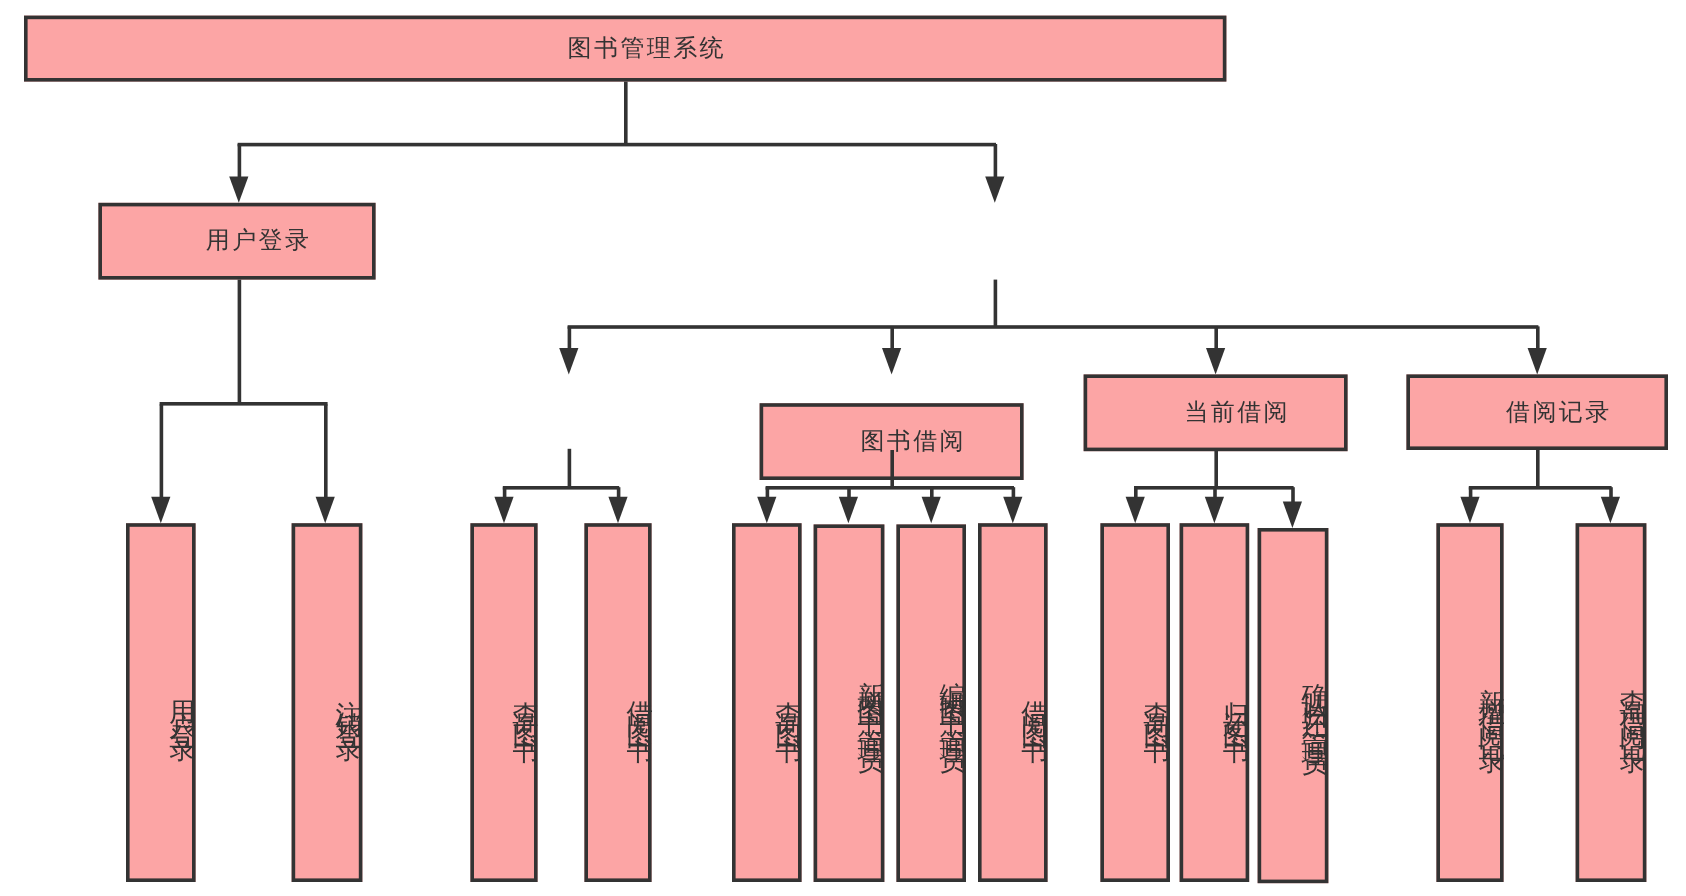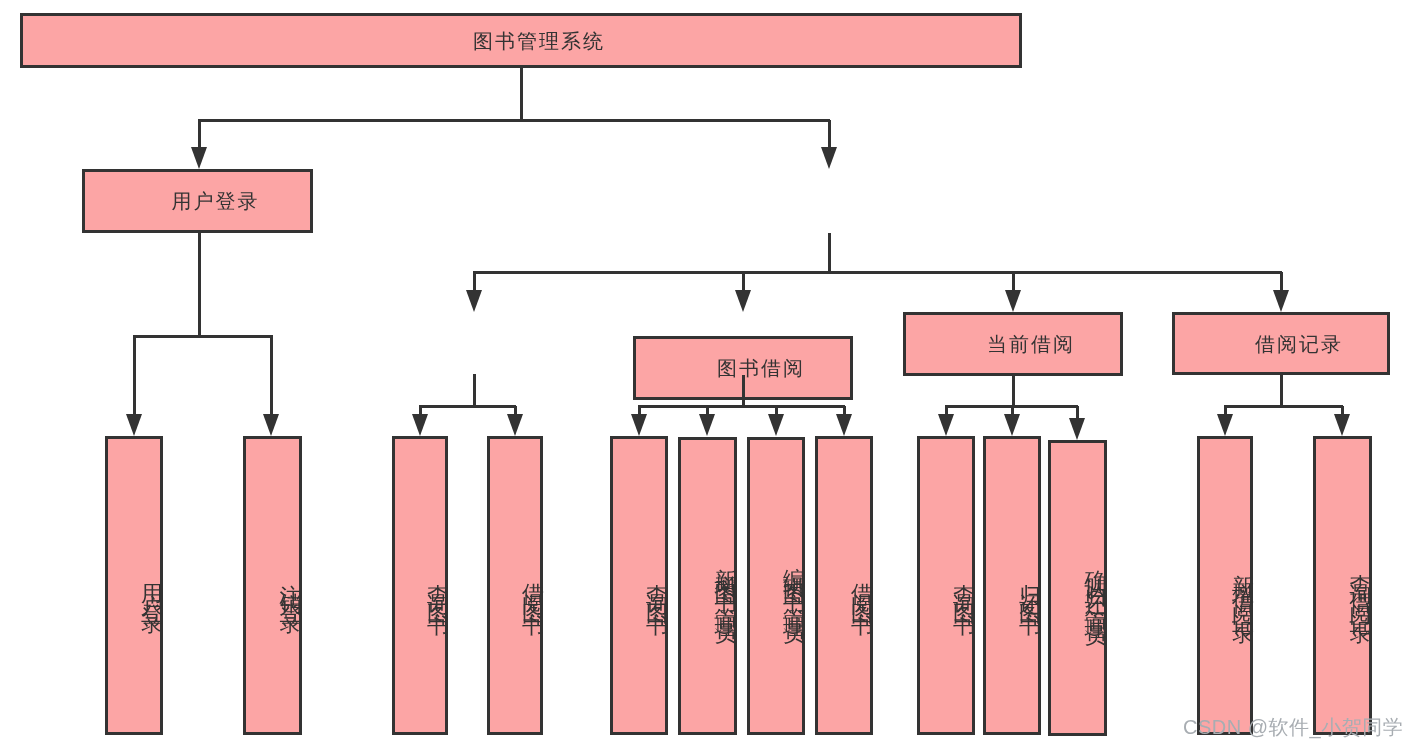--- a/index.html
+++ b/index.html
@@ -105,15 +105,14 @@
   <div class="box v tight" style="left:747px;top:437px;width:58px;height:298px;">编辑图书（管理员）</div>
   <div class="box v" style="left:815px;top:436px;width:58px;height:299px;">借阅图书</div>
 
   <div class="box v" style="left:917px;top:436px;width:58px;height:299px;">查询图书</div>
   <div class="box v" style="left:983px;top:436px;width:58px;height:299px;">归还图书</div>
   <div class="box v tight" style="left:1048px;top:440px;width:59px;height:296px;">确认归还（管理员）</div>
 
   <div class="box v" style="left:1197px;top:436px;width:56px;height:299px;">新增借阅记录</div>
   <div class="box v" style="left:1313px;top:436px;width:59px;height:299px;">查询借阅记录</div>
 
-  <div class="watermark">CSDN @软件_小贺同学</div>
 
 </div>
 
 </body></html>

